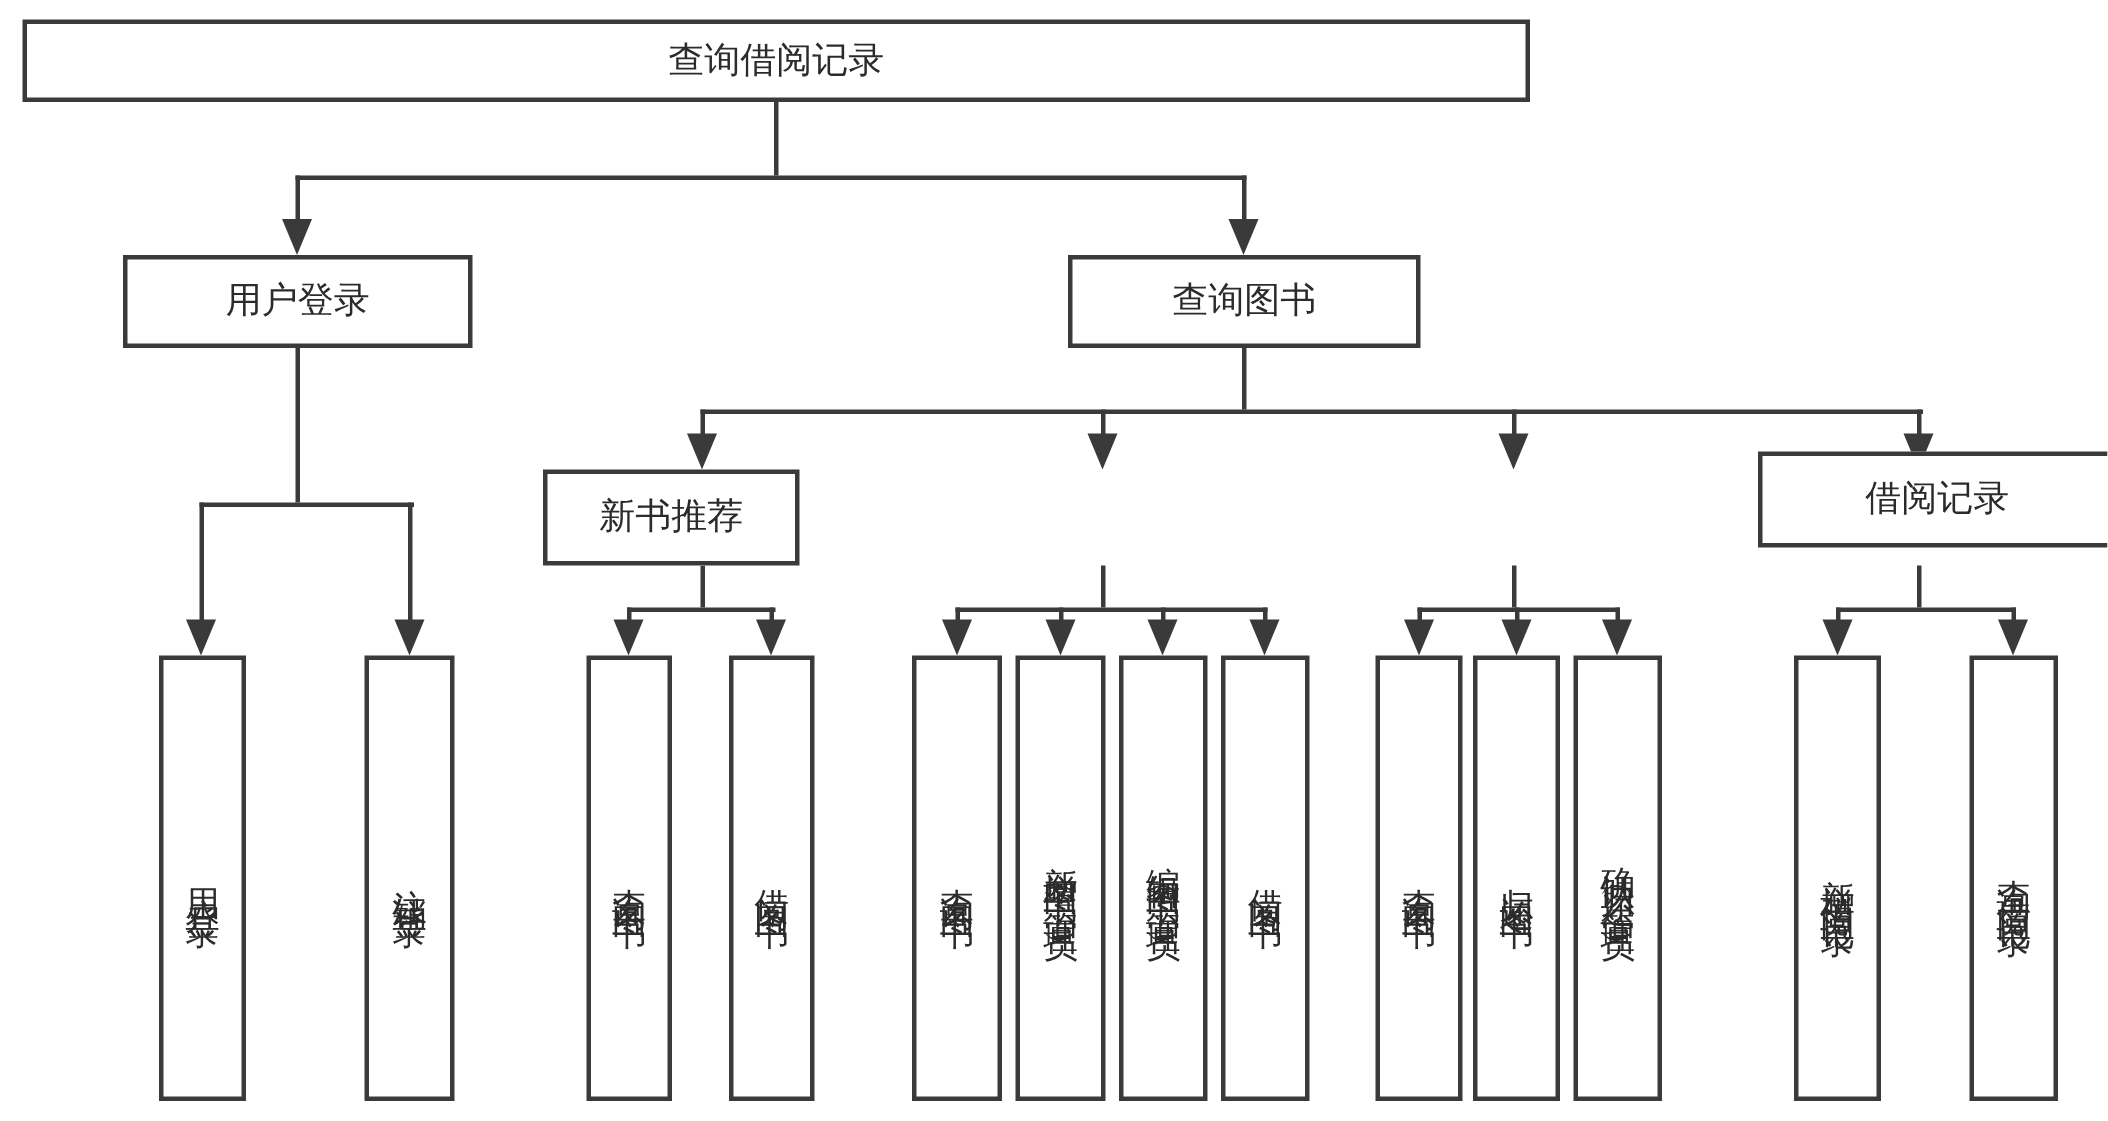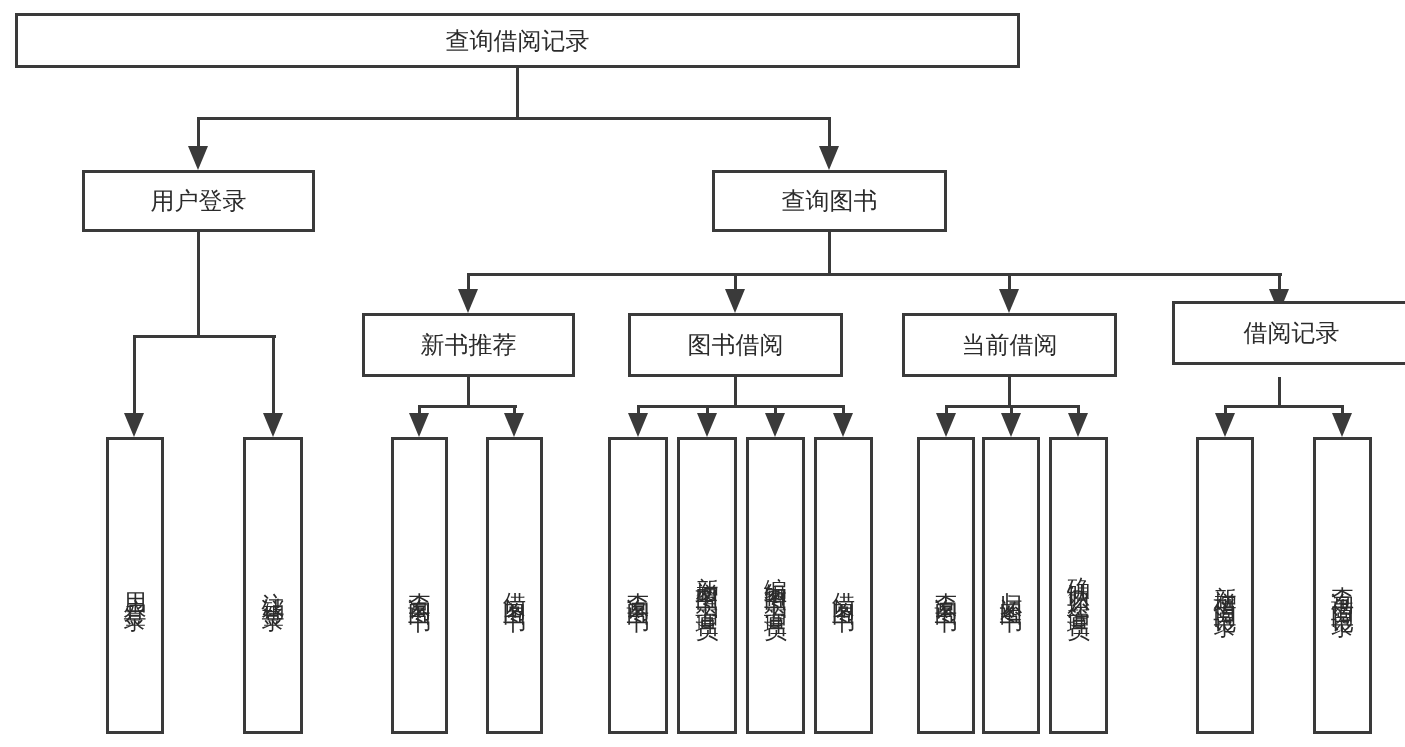--- a/index.html
+++ b/index.html
@@ -102,28 +102,22 @@
     <span class="lbl">查询借阅记录</span>
   </div>
 
   <div class="box h" style="left:82px;top:170px;width:233px;height:62px">
     <span class="lbl">用户登录</span>
   </div>
   <div class="box h" style="left:712px;top:170px;width:235px;height:62px">
     <span class="lbl">查询图书</span>
   </div>
 
-  <div class="box h" style="left:362px;top:313px;width:213px;height:64px">
+  <div class="box h" style="left:362px;top:313px;width:171px;height:64px">
     <span class="lbl">新书推荐</span>
-  </div>
-  <div class="box h" style="left:628px;top:313px;width:215px;height:64px">
-    <span class="lbl">图书借阅</span>
-  </div>
-  <div class="box h" style="left:902px;top:313px;width:215px;height:64px">
-    <span class="lbl">当前借阅</span>
   </div>
   <div class="box h" style="left:1172px;top:301px;width:239px;height:64px">
     <span class="lbl">借阅记录</span>
   </div>
 
   <div class="box v" style="left:106px;top:437px;width:58px;height:297px">
     <span class="lbl">用户登录</span>
   </div>
   <div class="box v" style="left:243px;top:437px;width:60px;height:297px">
     <span class="lbl">注销登录</span>

